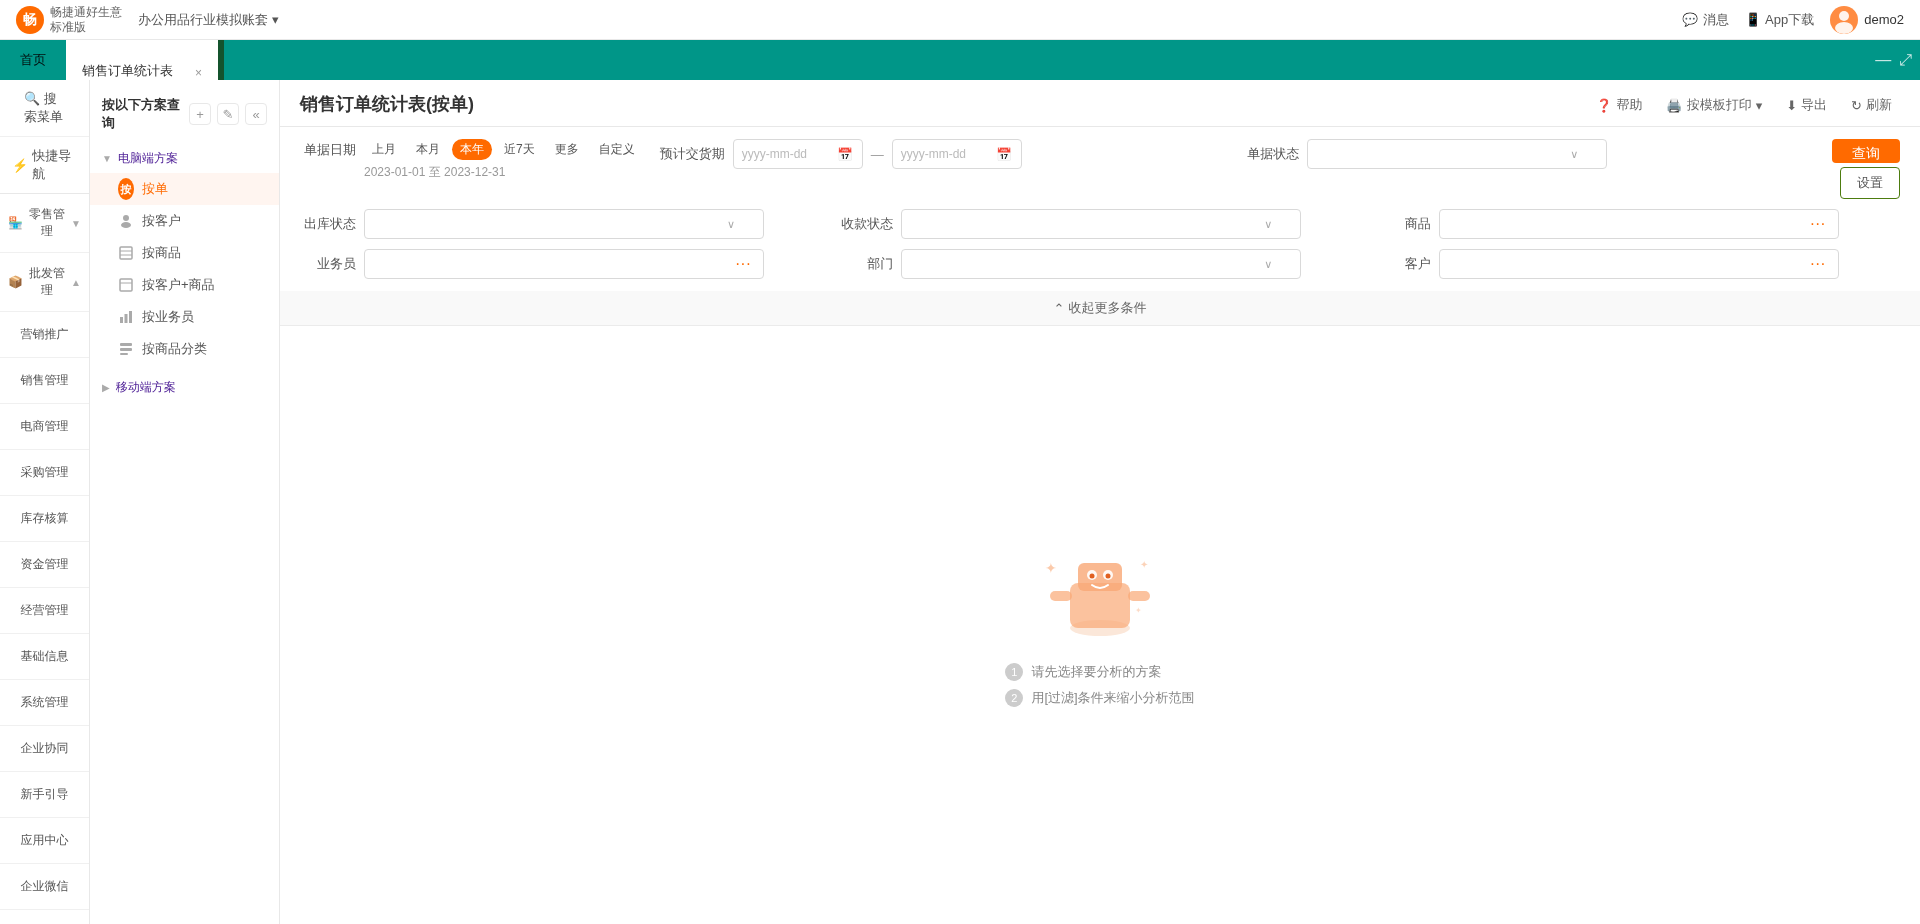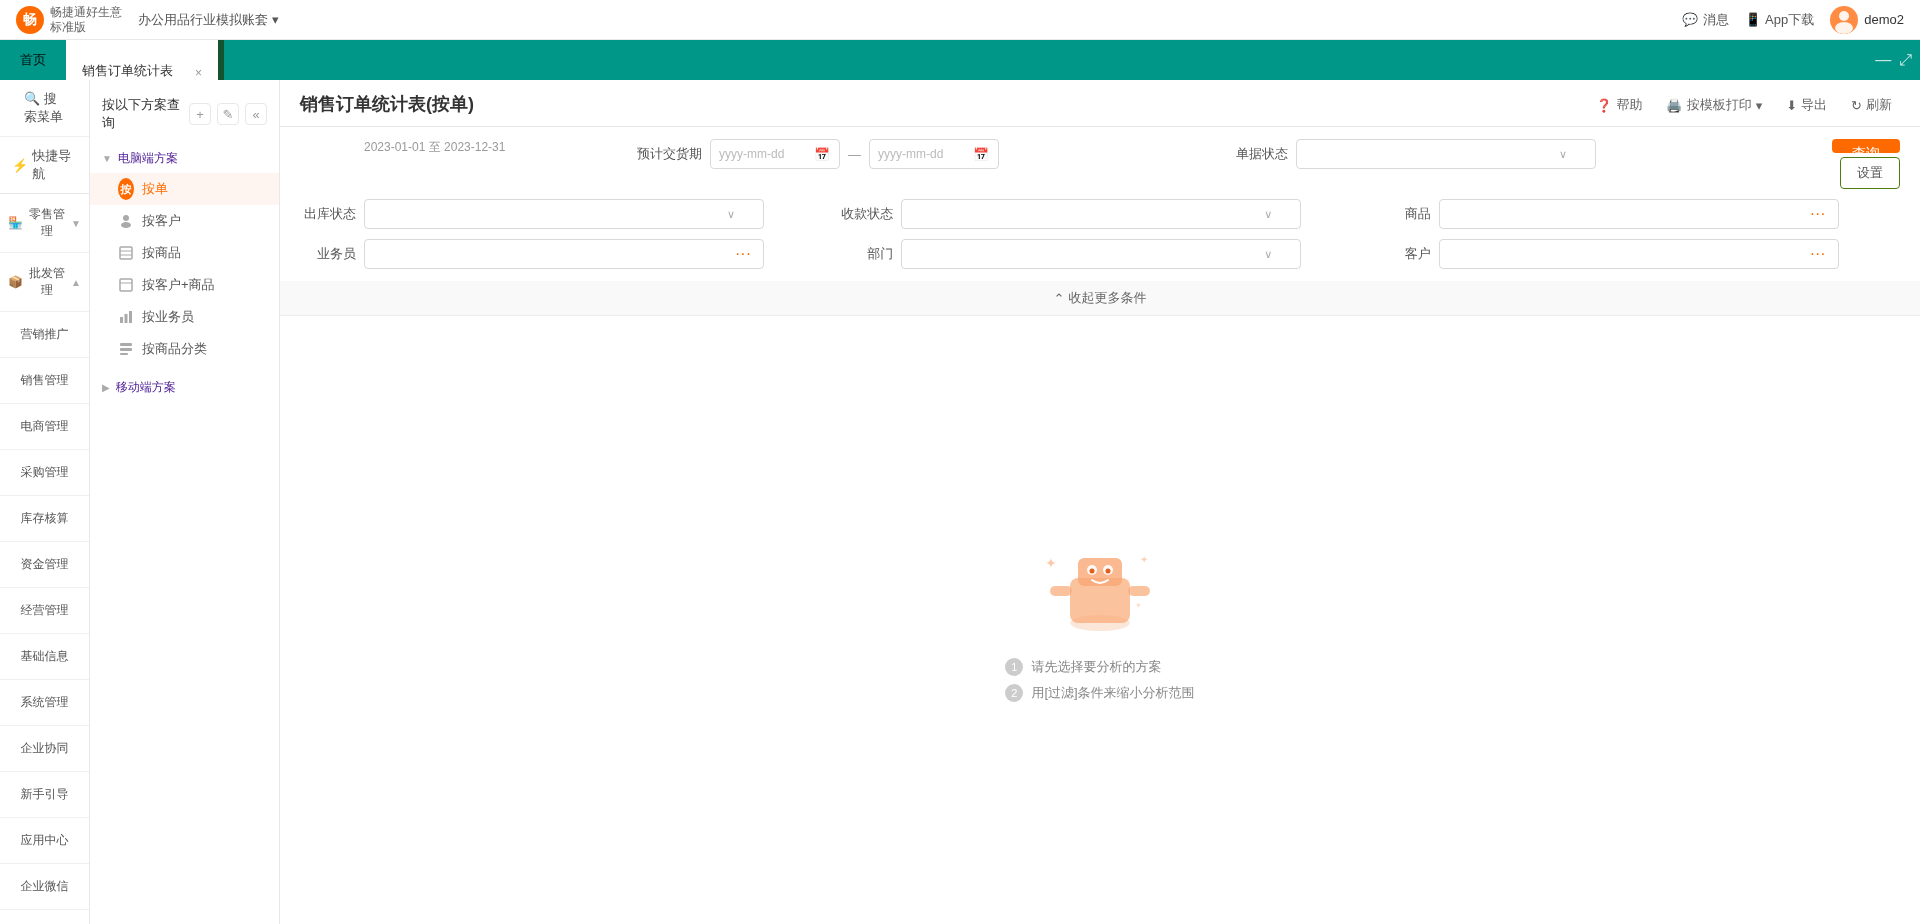--- a/index.html
+++ b/index.html
@@ -34,21 +34,21 @@
     .sidebar-item { padding: 14px 8px; text-align: center; cursor: pointer; font-size: 12px; color: #555; border-bottom: 1px solid #f0f0f0; display: flex; align-items: center; justify-content: center; gap: 4px; flex-direction: column; }
     .sidebar-item-with-arrow { flex-direction: row; justify-content: center; padding: 12px 8px; }
     .sidebar-arrow { font-size: 10px; color: #aaa; }
 
     
     .content-area { flex: 1; display: flex; overflow: hidden; }
 
     
     .scheme-panel { width: 190px; background: #fff; border-right: 1px solid #e8e8e8; flex-shrink: 0; padding: 8px 0; overflow-y: auto; }
     .scheme-panel-header { display: flex; align-items: center; justify-content: space-between; padding: 8px 12px; font-size: 13px; color: #333; }
-    .scheme-panel-header-text { font-weight: 400; }
+    .scheme-panel-header-text { font-weight: 700; }
     .scheme-panel-icons { display: flex; gap: 6px; }
     .scheme-icon-btn { width: 22px; height: 22px; border-radius: 4px; display: flex; align-items: center; justify-content: center; cursor: pointer; color: #999; font-size: 13px; border: 1px solid #e8e8e8; }
     .scheme-section { padding: 4px 0; }
     .scheme-section-header { display: flex; align-items: center; gap: 6px; padding: 6px 12px; cursor: pointer; color: #555; font-size: 13px; }
     .scheme-section-arrow { font-size: 10px; color: #aaa; }
     .scheme-section-label { font-size: 12px; color: #4c1d95; }
     .scheme-item { padding: 7px 12px 7px 28px; cursor: pointer; font-size: 13px; color: #555; display: flex; align-items: center; gap: 8px; }
     .scheme-item.active { background: #fff5f0; color: #ff6a00; }
     .scheme-item-icon { width: 16px; height: 16px; display: flex; align-items: center; justify-content: center; font-size: 13px; color: inherit; }
     .scheme-item-circle { width: 22px; height: 22px; border-radius: 50%; background: #ff6a00; color: #fff; display: flex; align-items: center; justify-content: center; font-size: 11px; font-weight: bold; }
@@ -70,21 +70,21 @@
     .date-shortcuts { display: flex; gap: 4px; }
     .date-shortcut { padding: 2px 8px; border-radius: 3px; font-size: 12px; cursor: pointer; color: #555; }
     .date-shortcut.active { background: #ff6a00; color: #fff; border-radius: 12px; }
     .date-range-text { font-size: 12px; color: #999; }
     .date-input { border: 1px solid #d9d9d9; border-radius: 4px; padding: 4px 8px; font-size: 13px; color: #999; width: 130px; height: 30px; display: flex; align-items: center; justify-content: space-between; cursor: pointer; }
     .date-sep { color: #999; }
     .filter-select { border: 1px solid #d9d9d9; border-radius: 4px; padding: 4px 28px 4px 8px; font-size: 13px; color: #333; height: 30px; min-width: 200px; position: relative; display: flex; align-items: center; justify-content: space-between; cursor: pointer; background: #fff; flex: 1; max-width: 400px; }
     .filter-select-arrow { color: #aaa; font-size: 11px; }
     .filter-ellipsis { color: #ff6a00; font-size: 16px; cursor: pointer; padding: 0 4px; }
     .filter-item { display: flex; align-items: center; gap: 8px; flex: 1; min-width: 300px; }
-    .btn-primary { background: #ff6a00; color: #fff; border: none; border-radius: 4px; padding: 6px 20px; font-size: 14px; cursor: pointer; height: 14px; }
+    .btn-primary { background: #ff6a00; color: #fff; border: none; border-radius: 4px; padding: 6px 20px; font-size: 14px; cursor: pointer; height: 24px; }
     .btn-default { background: #fff; color: #555; border: 1px solid #4d7c0f; border-radius: 4px; padding: 6px 16px; font-size: 13px; cursor: pointer; height: 32px; }
 
     
     .collapse-row { display: flex; justify-content: center; align-items: center; padding: 8px; background: #f9f9f9; border-bottom: 1px solid #ebebeb; cursor: pointer; flex-shrink: 0; }
     .collapse-btn { display: flex; align-items: center; gap: 4px; color: #666; font-size: 13px; }
 
     
     .empty-area { flex: 1; display: flex; flex-direction: column; align-items: center; justify-content: center; background: #fff; }
     .empty-icon { width: 120px; height: 100px; position: relative; margin-bottom: 20px; }
     .empty-icon svg { width: 100%; height: 100%; }
@@ -324,20 +324,31 @@
             <span>刷新</span>
           </div>
         </div>
       </div>
 
       <div class="filter-area">
 
         <div style="display:flex; align-items:flex-start; gap:12px; margin-bottom:10px;">
 
           <div style="display:flex; flex-direction:column; gap:4px; min-width:320px;">
+            <div style="display:flex; align-items:center; gap:8px;">
+              <span class="filter-label">单据日期</span>
+              <div class="date-shortcuts">
+                <span class="date-shortcut">上月</span>
+                <span class="date-shortcut">本月</span>
+                <span class="date-shortcut active">本年</span>
+                <span class="date-shortcut">近7天</span>
+                <span class="date-shortcut">更多</span>
+                <span class="date-shortcut">自定义</span>
+              </div>
+            </div>
             <div style="display:flex; align-items:center; gap:4px; padding-left:64px;">
               <span class="date-range-text">2023-01-01 至 2023-12-31</span>
             </div>
           </div>
 
           <div style="display:flex; align-items:center; gap:8px; flex:1;">
             <span class="filter-label" style="min-width:70px;">预计交货期</span>
             <div class="date-input">
               <span style="color:#bbb; font-size:12px;">yyyy-mm-dd</span>
               <span style="color:#bbb;">📅</span>

